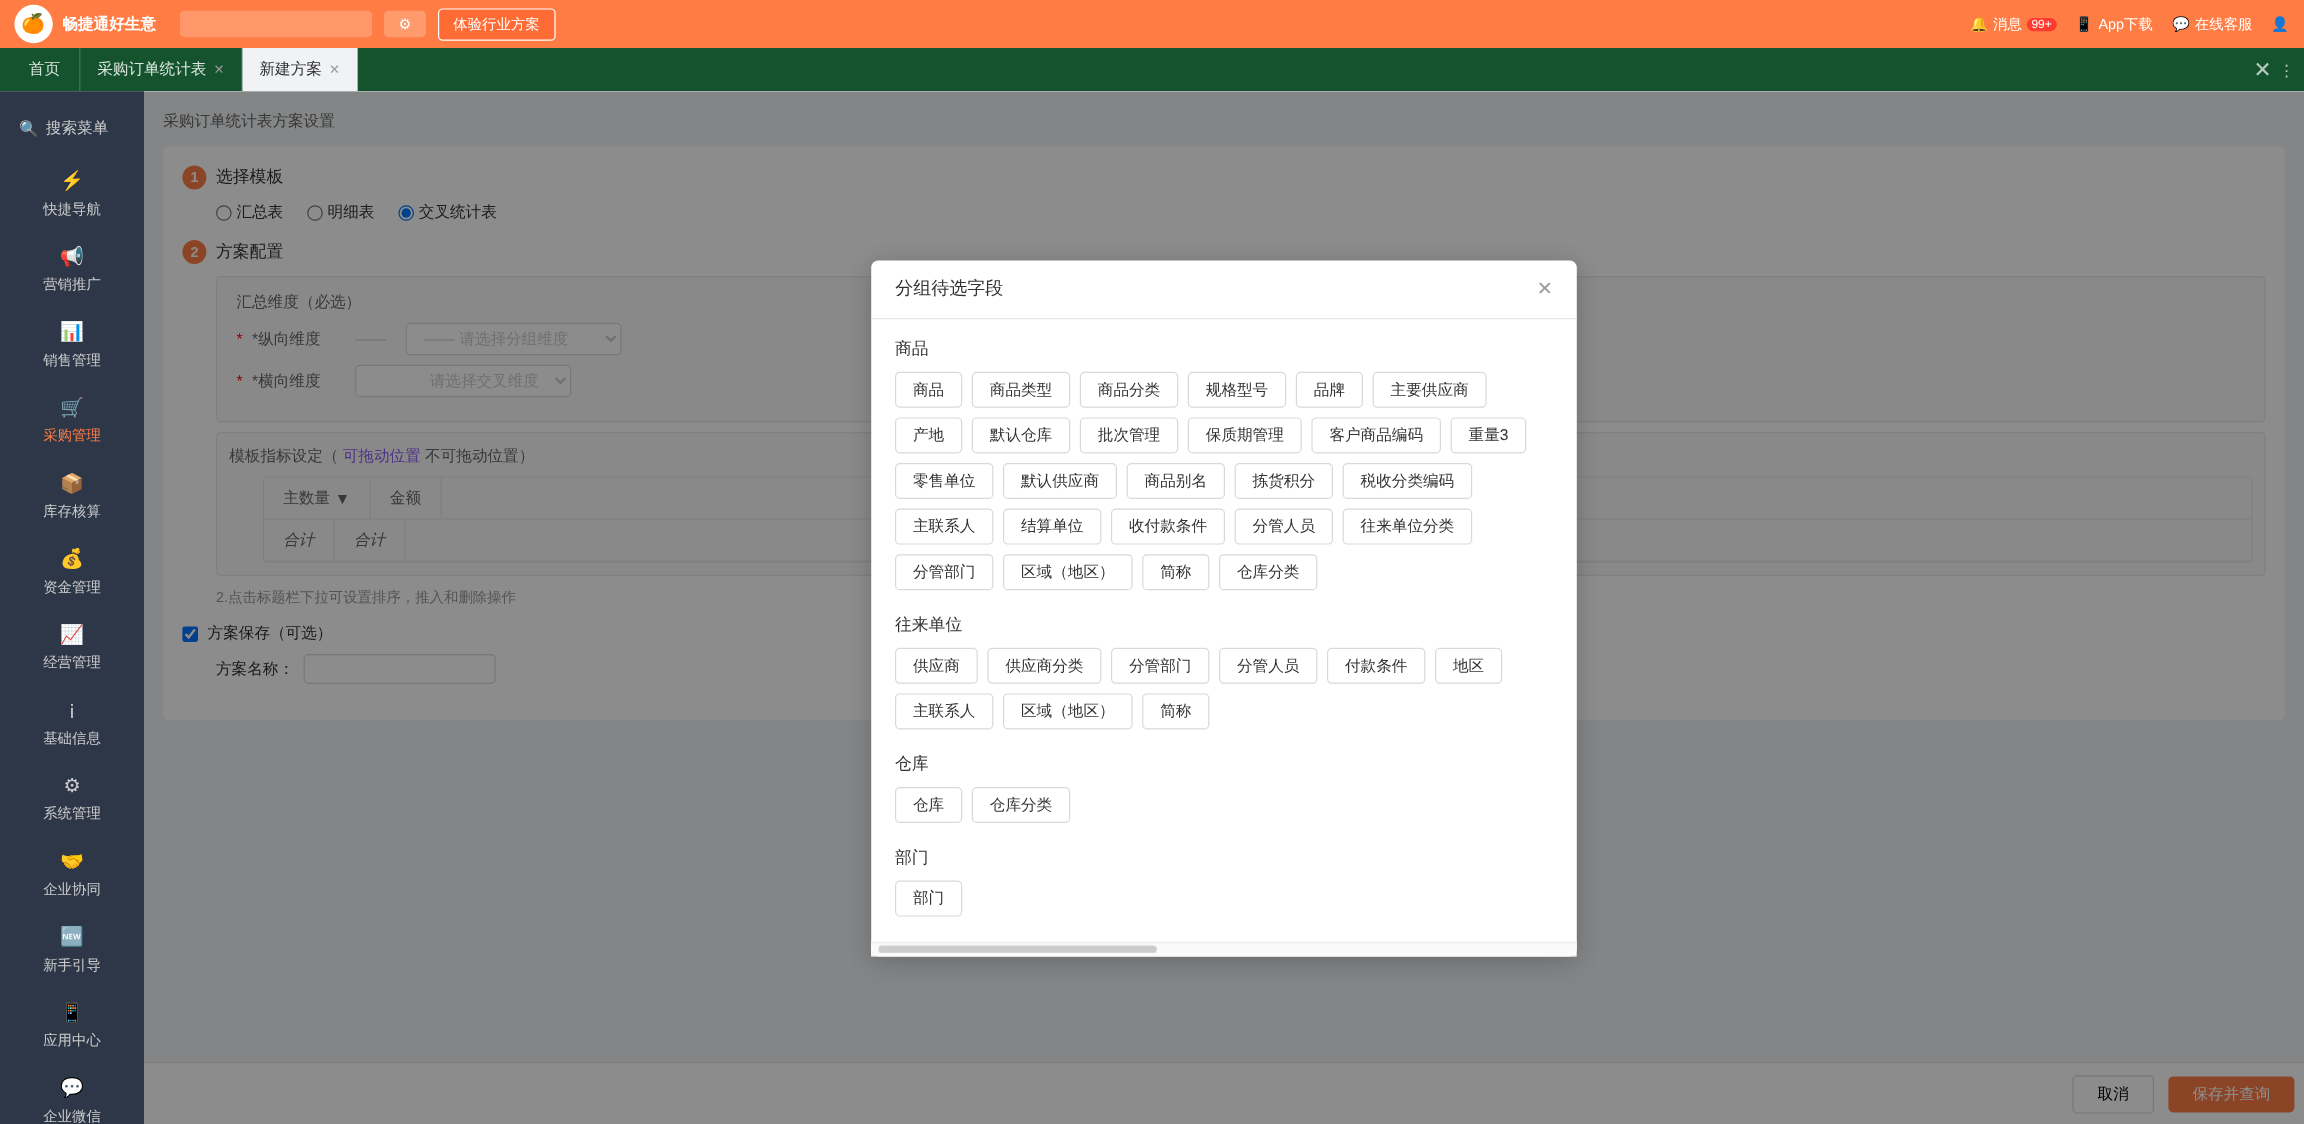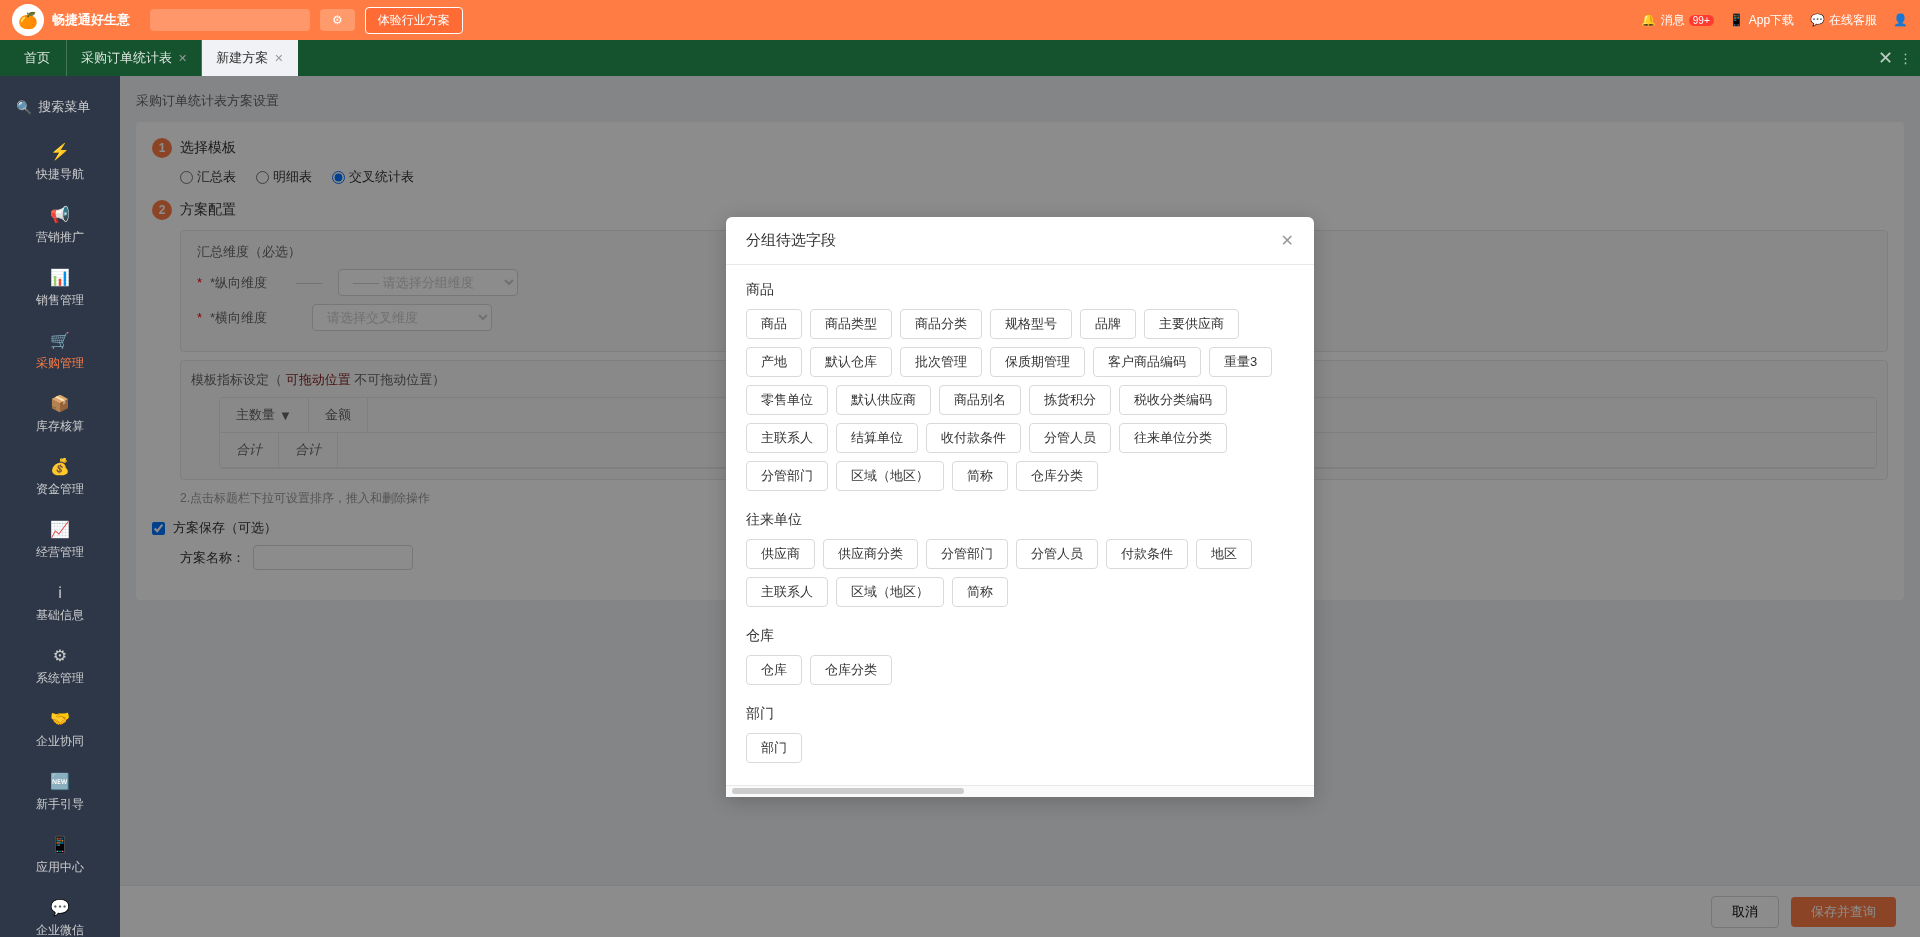--- a/index.html
+++ b/index.html
@@ -325,21 +325,21 @@
       position: absolute;
       bottom: 0;
       right: 0;
       left: 0;
       height: 52px;
       background: white;
       border-top: 1px solid #e8e8e8;
       display: flex;
       align-items: center;
       justify-content: flex-end;
-      padding: 0 24px;
+      padding: 0 8px;
       gap: 12px;
     }
     .btn-cancel {
       padding: 6px 20px;
       border: 1px solid #d9d9d9;
       border-radius: 4px;
       background: white;
       cursor: pointer;
       font-size: 13px;
     }
@@ -602,30 +602,30 @@
             <span class="required-label">*</span>
             <span class="form-label">*纵向维度</span>
             <span style="color:#ccc; margin: 0 8px;">——</span>
             <select class="select-box">
               <option>—— 请选择分组维度</option>
             </select>
           </div>
           <div class="form-row">
             <span class="required-label">*</span>
             <span class="form-label">*横向维度</span>
-            <select class="select-box" style="margin-left:24px;">
+            <select class="select-box" style="margin-left:8px;text-align:right;">
               <option>请选择交叉维度</option>
             </select>
           </div>
         </div>
 
         <div class="indicator-section">
           <div class="indicator-label">
             <span>模板指标设定（</span>
-            <span style="color:#7f1d1d; cursor:pointer;">可拖动位置</span>
+            <span style="color:#8b5cf6; cursor:pointer;">可拖动位置</span>
             <span>不可拖动位置）</span>
           </div>
           <div style="margin-top:8px;">
             <div class="stats-table">
               <div class="stats-table-header">
                 <div class="stats-col">
                   <span>主数量</span>
                   <span>▼</span>
                 </div>
                 <div class="stats-col">

